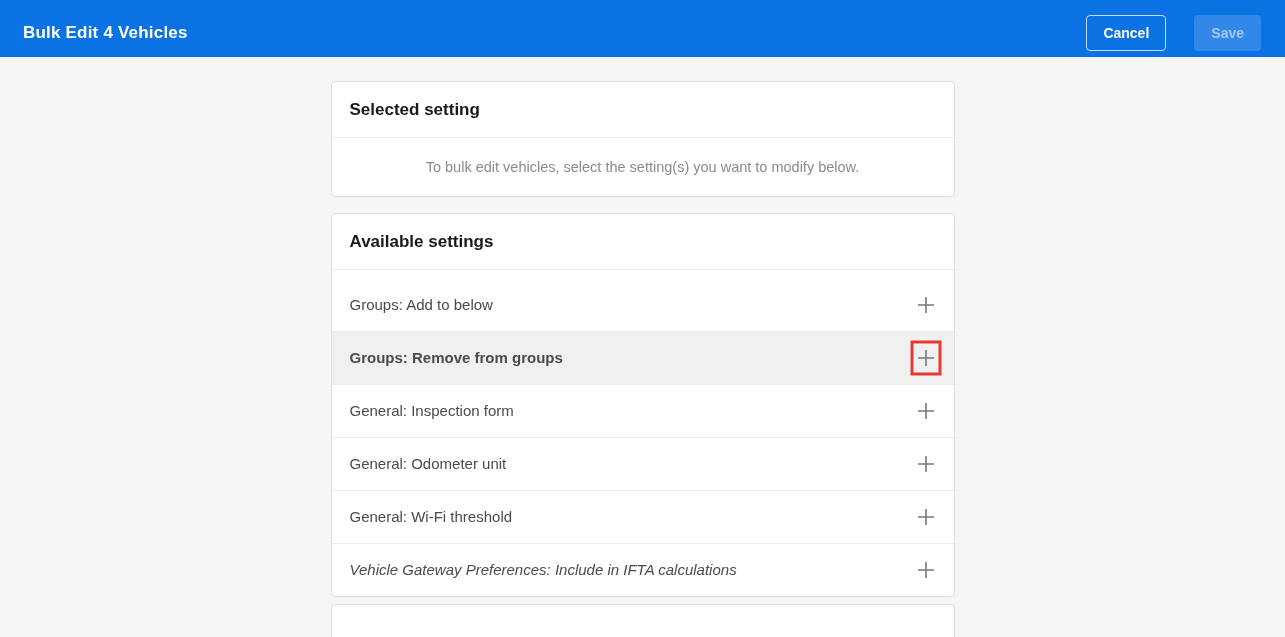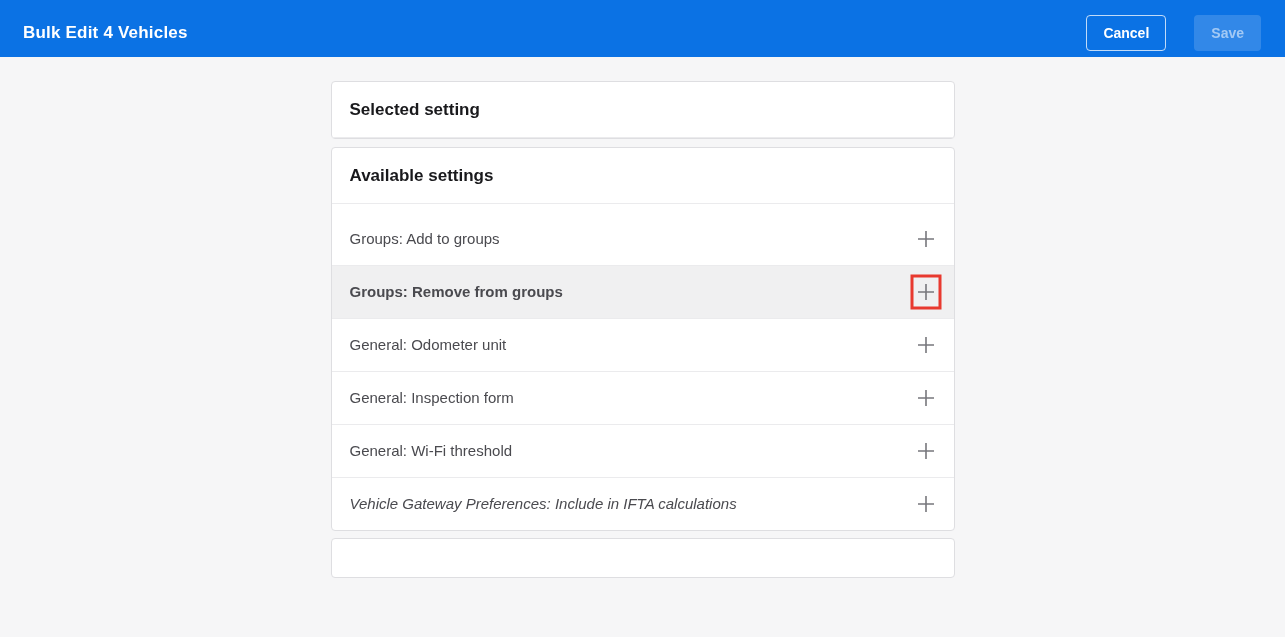--- a/index.html
+++ b/index.html
@@ -49,21 +49,21 @@
 
   
   .content { padding-top: 24px; }
   .card {
     width: 624px;
     margin: 0 auto;
     background: #FFFFFF;
     border: 1px solid #DEDEE1;
     border-radius: 4px;
   }
-  .card + .card { margin-top: 8px; }
+  .card + .card { margin-top: 16px; }
   .card-header {
     height: 56px;
     display: flex;
     align-items: center;
     padding: 0 18px;
     border-bottom: 1px solid #EBEBED;
   }
   .card-title {
     font-size: 17px;
     font-weight: 700;
@@ -145,57 +145,60 @@
     <button class="btn btn-save" disabled="">Save</button>
   </div>
 </header>
 
 <main class="content">
 
   <section class="card">
     <div class="card-header">
       <span class="card-title">Selected setting</span>
     </div>
+    <div class="empty-body">
+      <span class="empty-text">To bulk edit vehicles, select the setting(s) you want to modify below.</span>
+    </div>
   </section>
 
   <section class="card">
     <div class="card-header">
       <span class="card-title">Available settings</span>
     </div>
 
     <div class="setting-row first">
-      <span class="row-label">Groups: Add to groups</span>
+      <span class="row-label">Groups: Add to below</span>
       <span class="icon-wrap">
         <svg class="plus-icon" width="18" height="18" viewBox="0 0 18 18">
           <path d="M9 1v16M1 9h16" stroke="#77777C" stroke-width="1.6" fill="none"></path>
         </svg>
       </span>
     </div>
 
     <div class="setting-row highlighted">
       <span class="row-label">Groups: Remove from groups</span>
       <span class="icon-wrap">
         <svg class="plus-icon" width="18" height="18" viewBox="0 0 18 18">
           <path d="M9 1v16M1 9h16" stroke="#77777C" stroke-width="1.6" fill="none"></path>
         </svg>
         <span class="red-box"></span>
       </span>
     </div>
 
     <div class="setting-row">
+      <span class="row-label">General: Inspection form</span>
+      <span class="icon-wrap">
+        <svg class="plus-icon" width="18" height="18" viewBox="0 0 18 18">
+          <path d="M9 1v16M1 9h16" stroke="#77777C" stroke-width="1.6" fill="none"></path>
+        </svg>
+      </span>
+    </div>
+
+    <div class="setting-row">
       <span class="row-label">General: Odometer unit</span>
-      <span class="icon-wrap">
-        <svg class="plus-icon" width="18" height="18" viewBox="0 0 18 18">
-          <path d="M9 1v16M1 9h16" stroke="#77777C" stroke-width="1.6" fill="none"></path>
-        </svg>
-      </span>
-    </div>
-
-    <div class="setting-row">
-      <span class="row-label">General: Inspection form</span>
       <span class="icon-wrap">
         <svg class="plus-icon" width="18" height="18" viewBox="0 0 18 18">
           <path d="M9 1v16M1 9h16" stroke="#77777C" stroke-width="1.6" fill="none"></path>
         </svg>
       </span>
     </div>
 
     <div class="setting-row">
       <span class="row-label">General: Wi-Fi threshold</span>
       <span class="icon-wrap">

